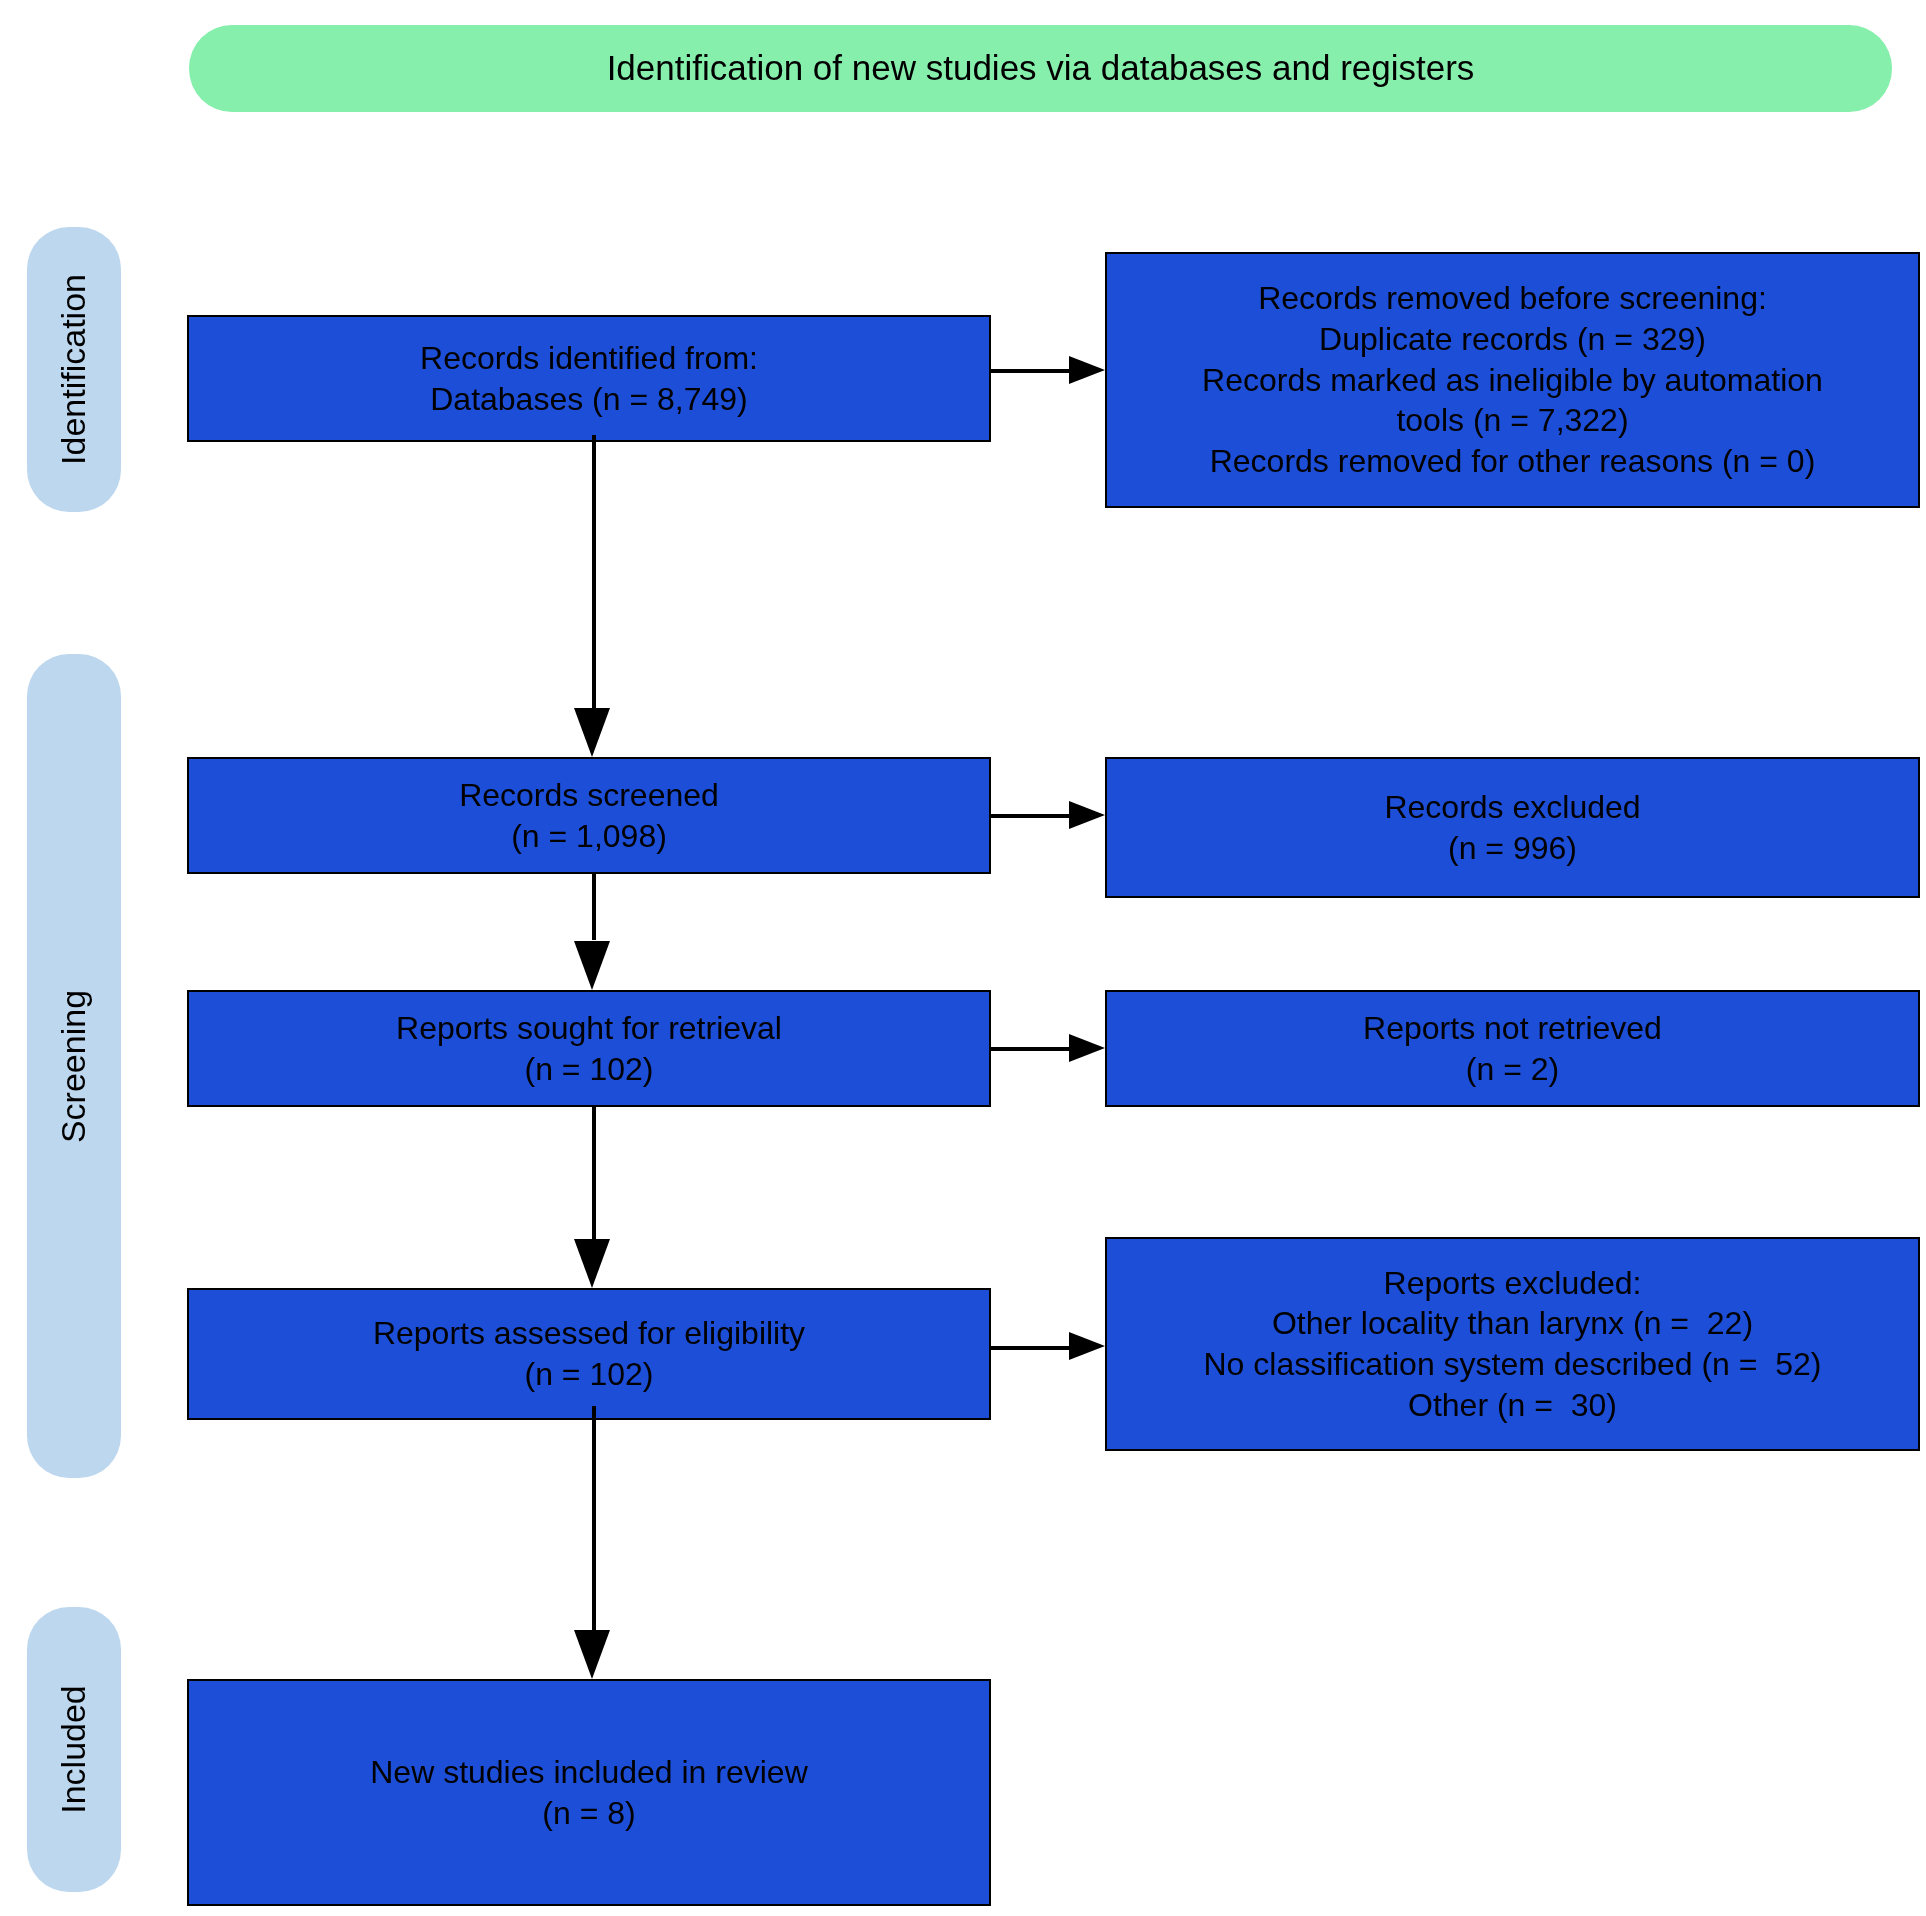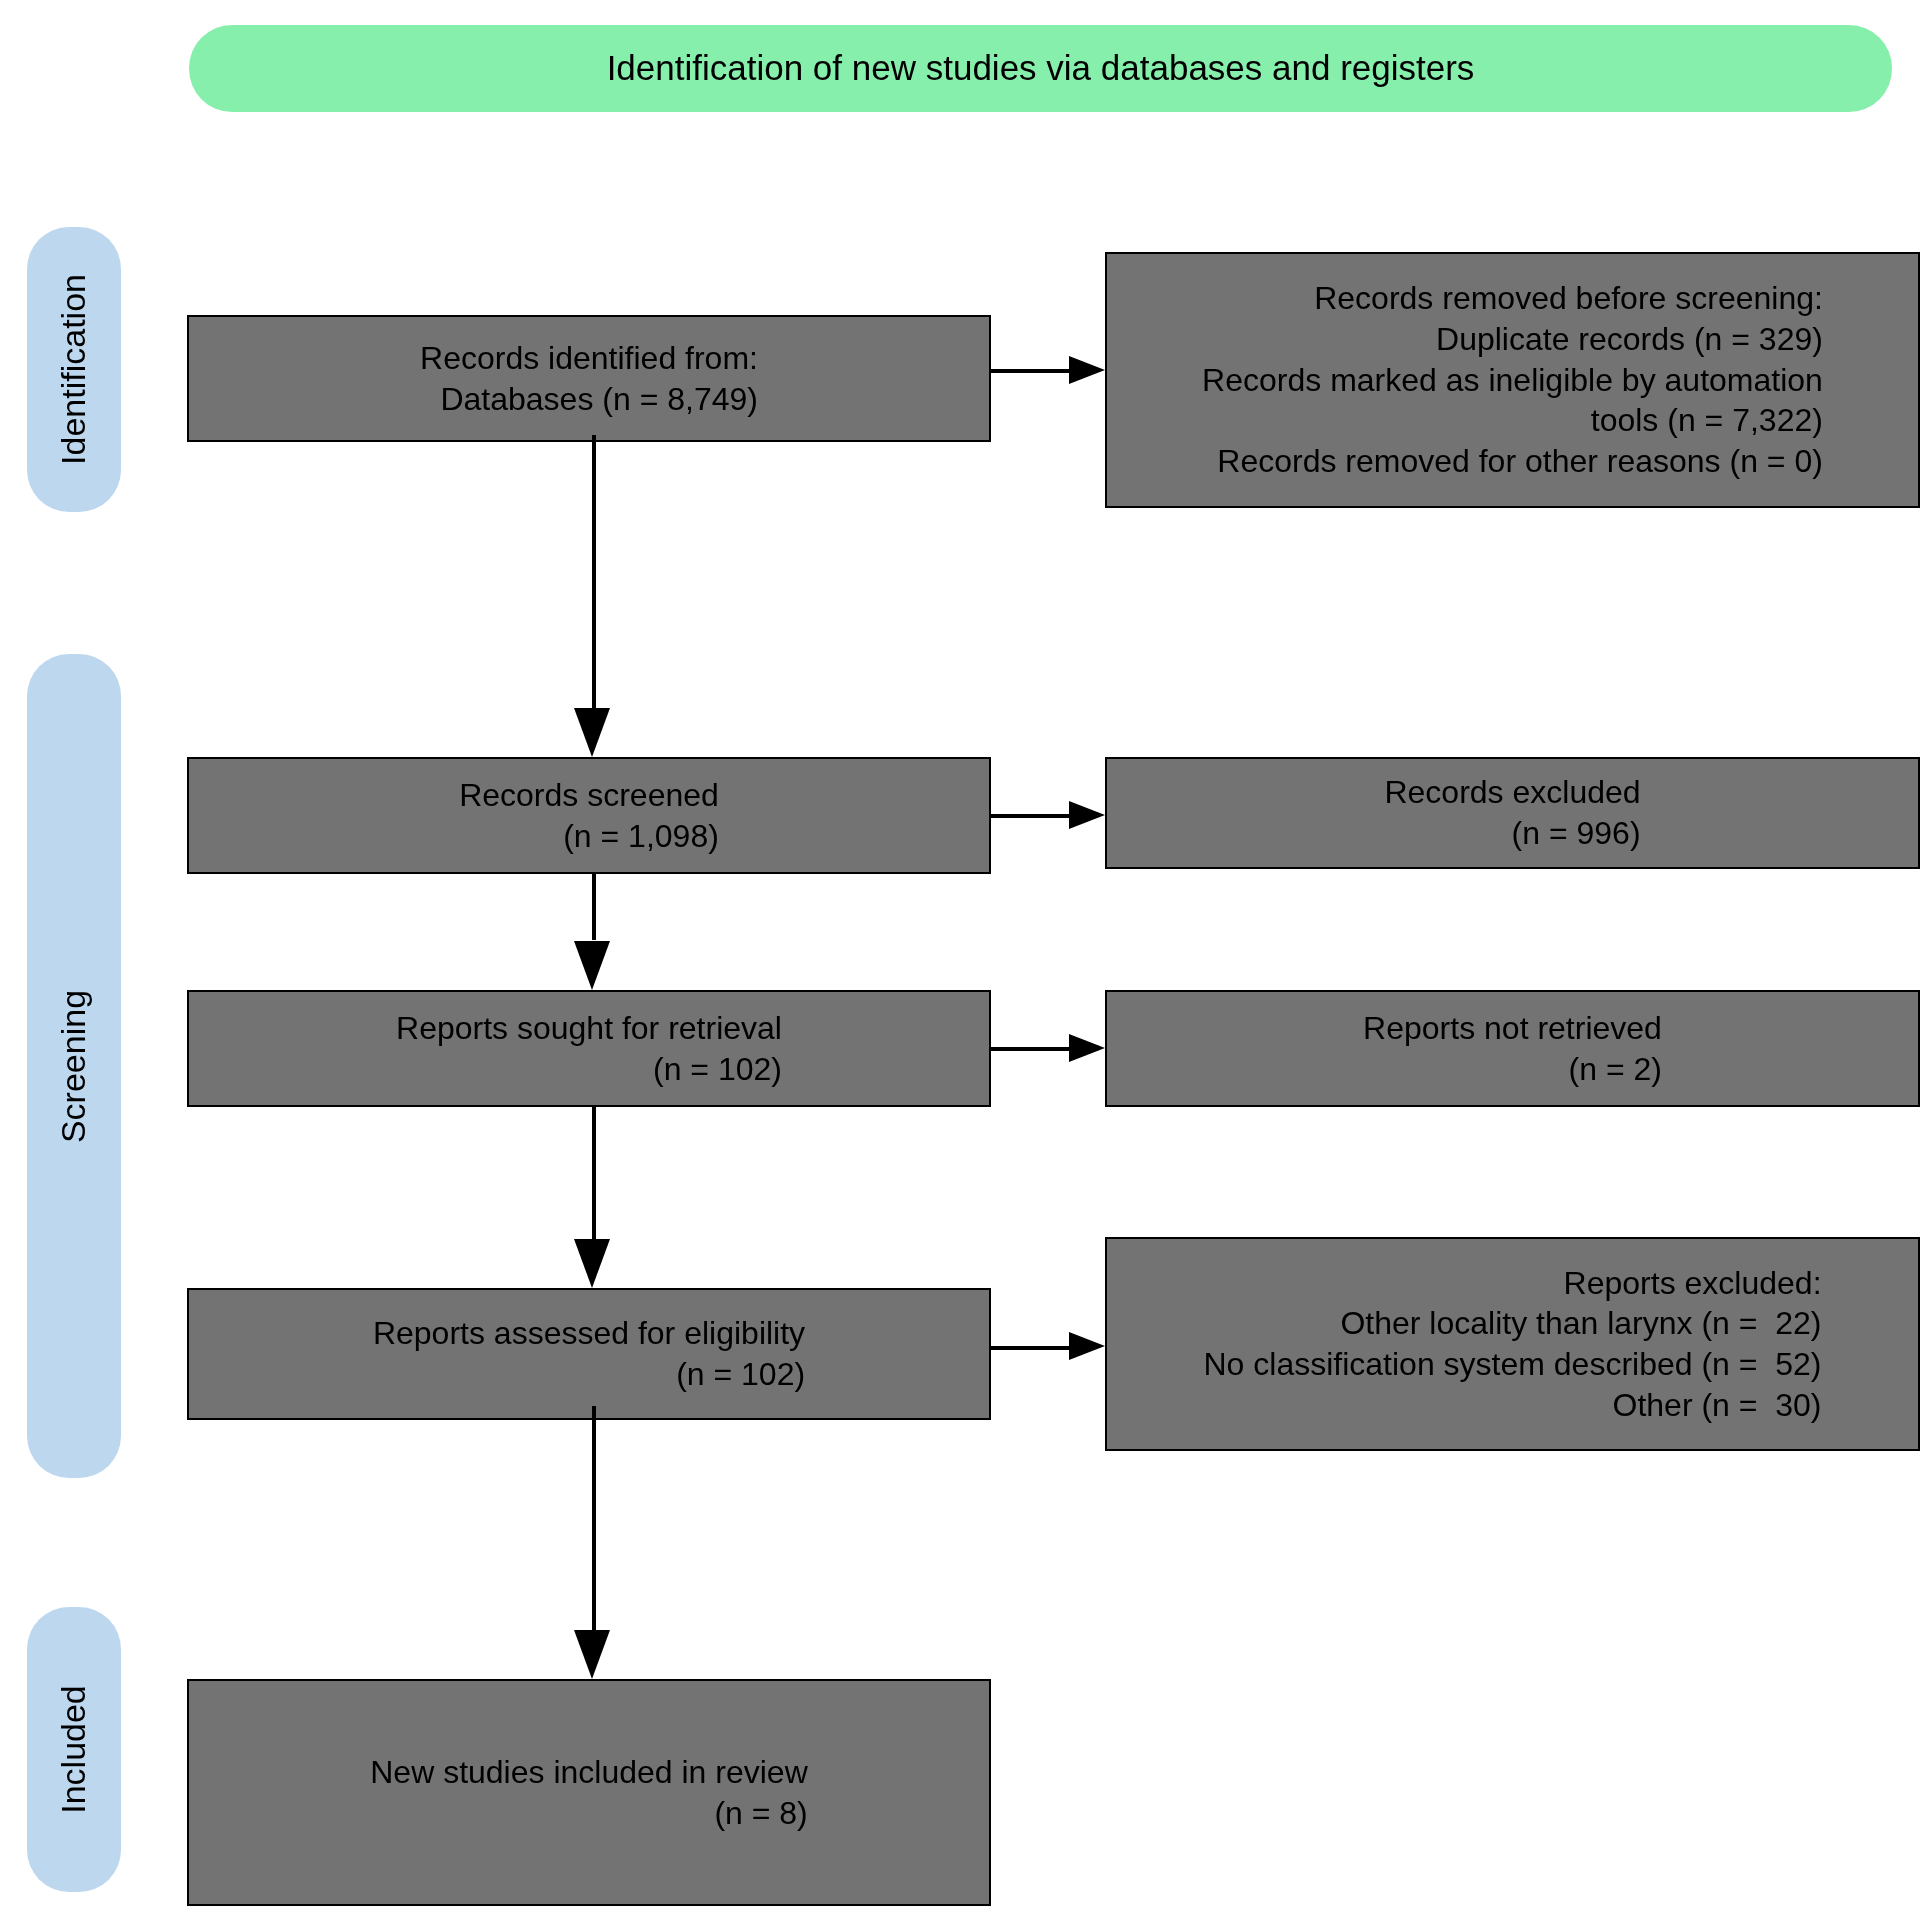--- a/index.html
+++ b/index.html
@@ -37,38 +37,38 @@
   .pill-text {
     transform: rotate(-90deg);
     white-space: nowrap;
     font-size: 34px;
   }
 
   
   .fbox {
     position: absolute;
     box-sizing: border-box;
-    background: #737373;
+    background: #1d4ed8;
     border: 2.8px solid #000000;
     display: flex; align-items: center; justify-content: center;
-    text-align: right;
+    text-align: center;
   }
   .fbox-text {
     font-size: 32px;
     line-height: 1.27;
     white-space: pre-wrap;
     padding: 0 14px;
   }
   #box-records-identified   { left: 187px;  top: 315px;  width: 804px; height: 127px; }
   #box-records-screened     { left: 187px;  top: 757px; width: 804px; height: 117px; }
   #box-reports-sought       { left: 187px;  top: 990px; width: 804px; height: 117px; }
   #box-reports-assessed     { left: 187px;  top: 1288px; width: 804px; height: 132px; }
   #box-new-studies-included { left: 187px;  top: 1679px; width: 804px; height: 227px; }
   #box-records-removed      { left: 1105px; top: 252px;  width: 815px; height: 256px; }
-  #box-records-excluded     { left: 1105px; top: 757px; width: 815px; height: 112px; }
+  #box-records-excluded     { left: 1105px; top: 757px; width: 815px; height: 141px; }
   #box-reports-not-retrieved{ left: 1105px; top: 990px; width: 815px; height: 117px; }
   #box-reports-excluded     { left: 1105px; top: 1237px; width: 815px; height: 214px; }
 
   
   .vline { position: absolute; width: 3.5px; background: #000000; }
   .hline { position: absolute; height: 3.5px; background: #000000; }
   .head-down {
     position: absolute; width: 0; height: 0;
     border-left: 18px solid transparent;
     border-right: 18px solid transparent;

